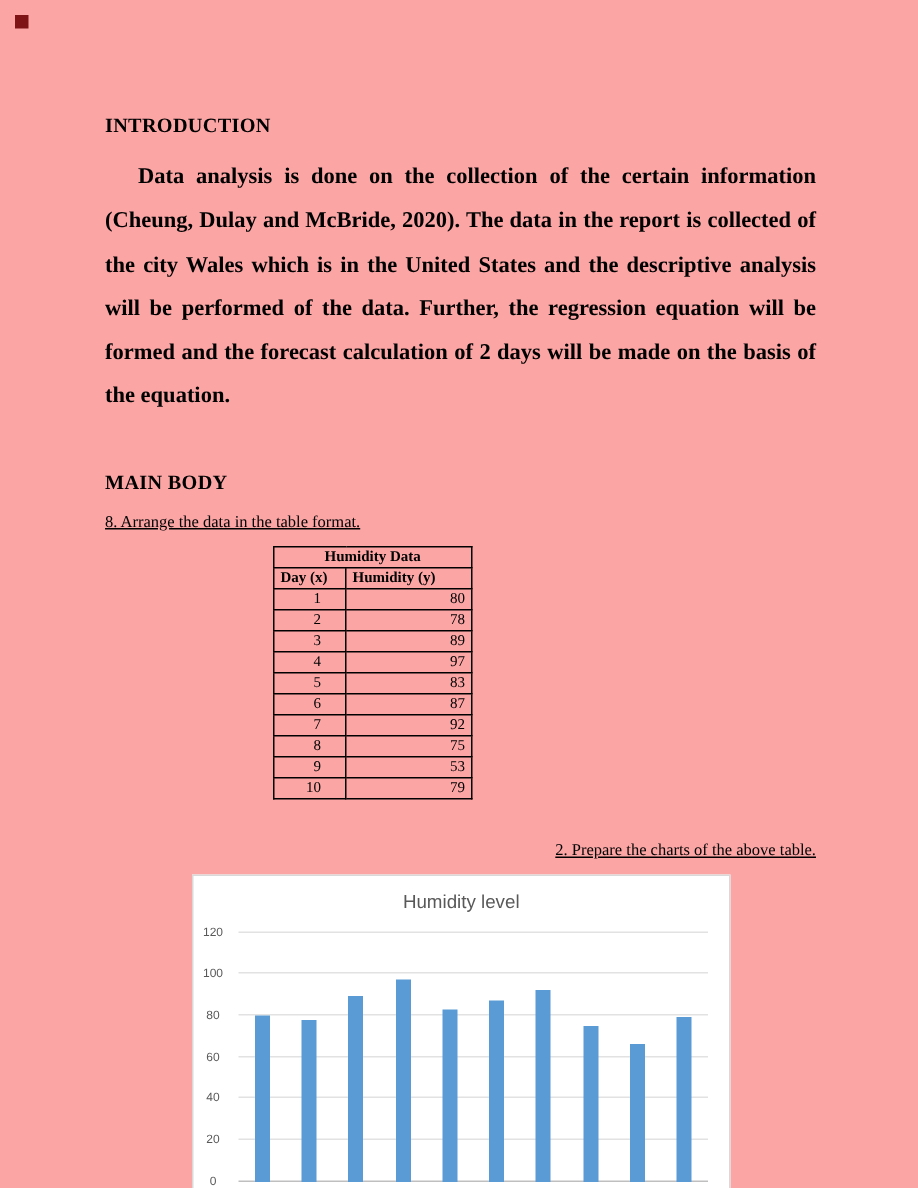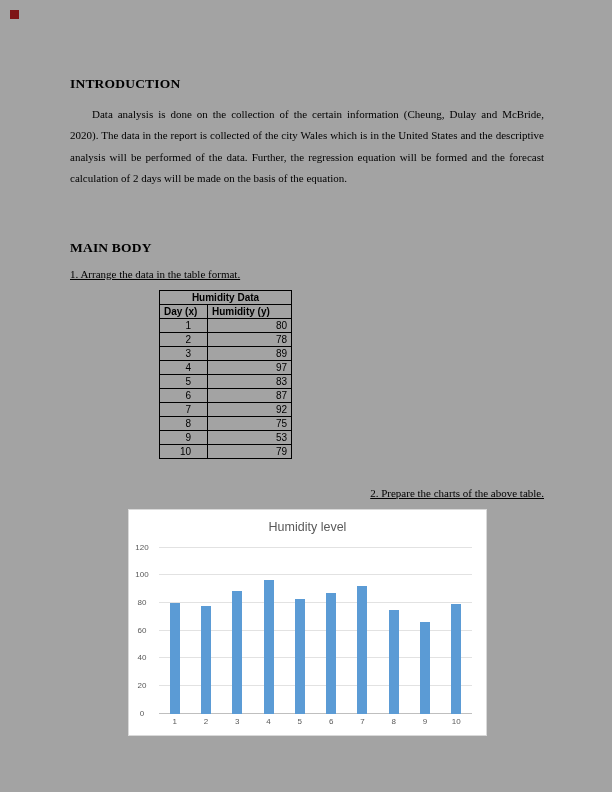--- a/index.html
+++ b/index.html
@@ -1,62 +1,63 @@
 <!DOCTYPE html>
 <html><head>
 <meta charset="utf-8">
 <style>
   html, body { margin: 0; padding: 0; background: #888; }
   .page {
     position: relative;
     width: 612px;
     height: 792px;
     margin: 0 auto;
-    background: #a3a3a3;
+    background: #fca5a5;
     box-sizing: border-box;
     padding: 76px 68px 0 70px;
     font-family: "Liberation Serif", serif;
     color: #000;
     overflow: hidden;
   }
   .corner-marker {
     position: absolute;
     left: 10px;
     top: 10px;
     width: 9px;
     height: 9px;
     background: #7e1416;
   }
   .doc-heading {
     font-size: 13.5px;
     font-weight: bold;
     letter-spacing: 0.2px;
     margin: 0 0 12px 0;
   }
-  .doc-heading.main-body { margin-top: 50px; }
+  .doc-heading.main-body { margin-top: 34px; }
   .body-paragraph {
-    font-size: 11px;
+    font-size: 15px;
     line-height: 1.95;
     text-align: justify;
     text-indent: 22px;
     margin: 0;
+    font-weight: bold;
   }
   .step-label {
     font-size: 11px;
     text-decoration: underline;
     margin: 0 0 10px 0;
   }
   .step-label.second { margin-top: 28px; text-align: right; }
 
   
   table.humidity-table {
     border-collapse: collapse;
-    margin-left: 89px;
+    margin-left: 112px;
     margin-top: 2px;
-    font-family: Liberation Sans, sans-serif;
+    font-family: Liberation Serif, serif;
     font-size: 10px;
     padding-left: 36px;
   }
   table.humidity-table th,
   table.humidity-table td {
     border: 1px solid #000;
     padding: 1px 4px;
     height: 13px;
     box-sizing: border-box;
   }
@@ -141,21 +142,21 @@
 <div class="page">
 
   <div class="corner-marker"></div>
 
   <h1 class="doc-heading">INTRODUCTION</h1>
 
   <p class="body-paragraph">Data analysis is done on the collection of the certain information (Cheung, Dulay and McBride, 2020). The data in the report is collected of the city Wales which is in the United States and the descriptive analysis will be performed of the data. Further, the regression equation will be formed and the forecast calculation of 2 days will be made on the basis of the equation.</p>
 
   <h1 class="doc-heading main-body">MAIN BODY</h1>
 
-  <p class="step-label">1. Arrange the data in the table format.</p>
+  <p class="step-label">8. Arrange the data in the table format.</p>
 
   <table class="humidity-table">
     <thead>
       <tr>
         <th class="table-title-cell" colspan="2">Humidity Data</th>
       </tr>
       <tr>
         <th class="col-head day-col-h">Day (x)</th>
         <th class="col-head hum-col-h">Humidity (y)</th>
       </tr>

